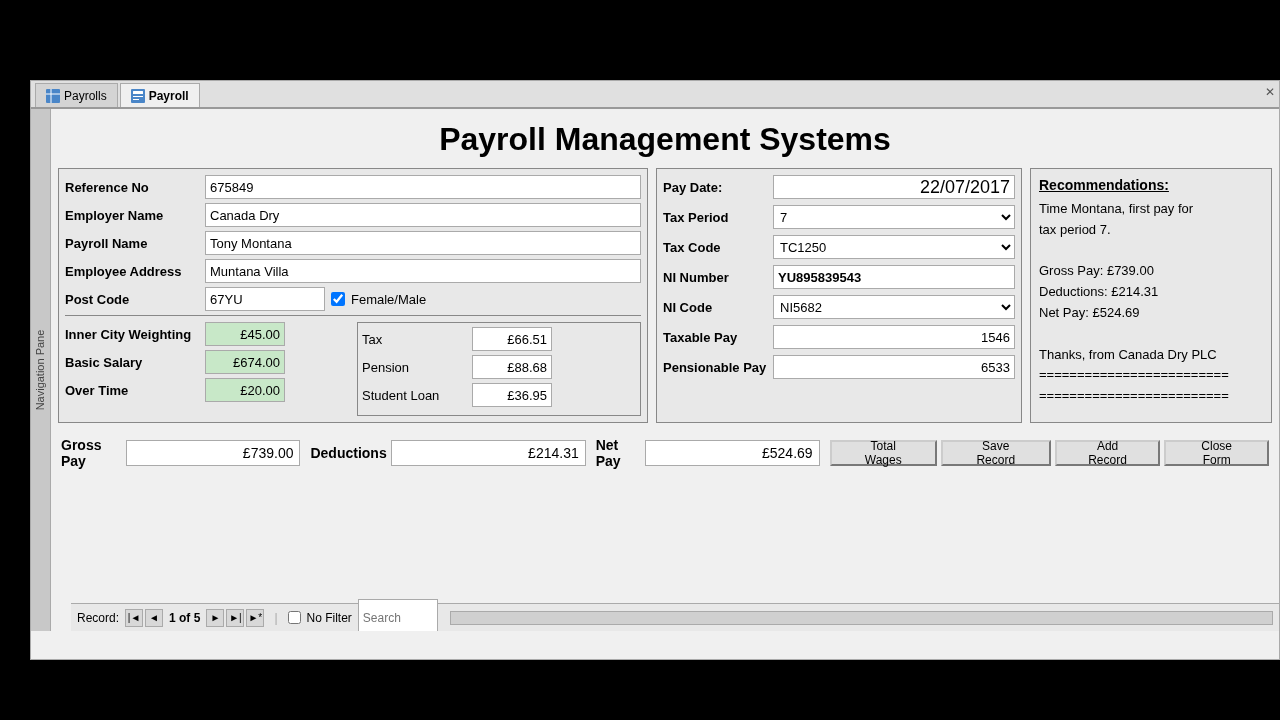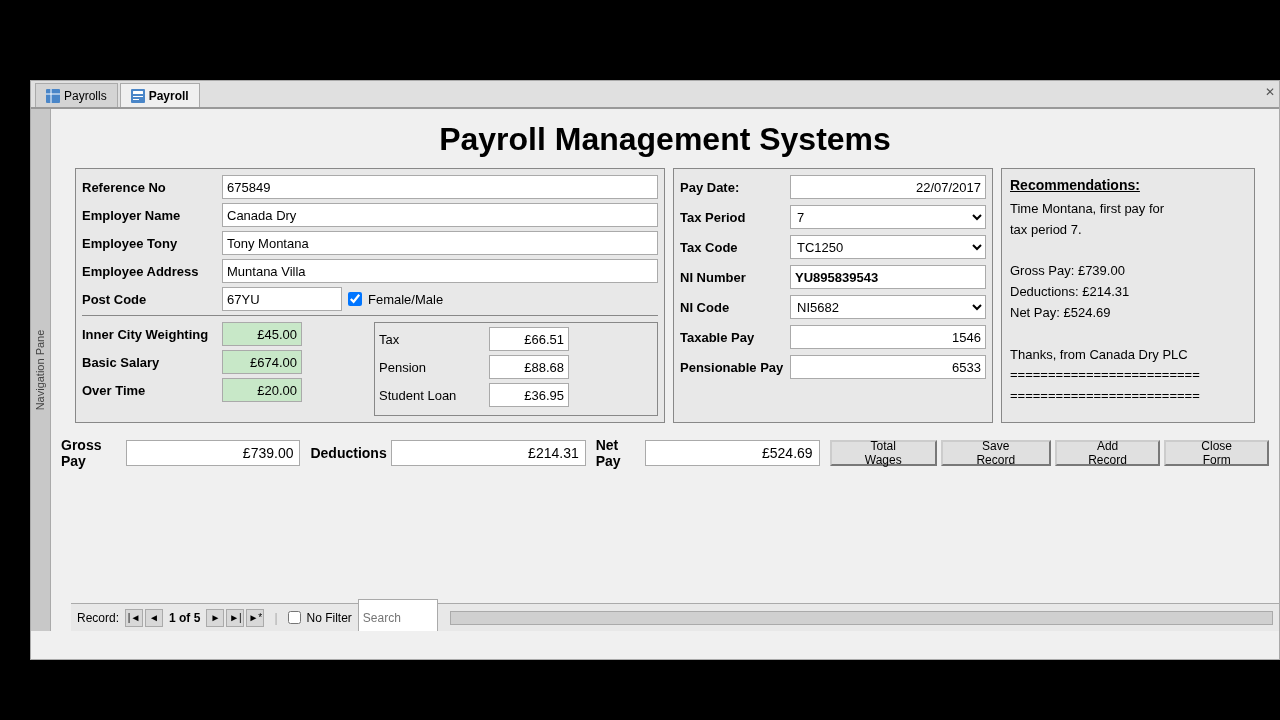--- a/index.html
+++ b/index.html
@@ -99,21 +99,21 @@
     .app-title {
       text-align: center;
       font-size: 32px;
       font-weight: bold;
       padding: 12px 0 10px;
       color: #000;
     }
     
     .form-area {
       display: flex;
-      padding: 0 24px;
+      padding: 0 7px;
       gap: 8px;
     }
     
     .left-panel {
       flex: 0 0 590px;
       border: 1px solid #888;
       background: #e8e8e8;
       padding: 6px;
     }
     
@@ -205,21 +205,21 @@
       min-width: 110px;
       font-weight: bold;
       font-size: 13px;
     }
     .mid-input {
       flex: 1;
       height: 24px;
       border: 1px solid #aaa;
       background: #fff;
       padding: 2px 4px;
-      font-size: 13px;
+      font-size: 18px;
       text-align: right;
     }
     .mid-select {
       flex: 1;
       height: 24px;
       border: 1px solid #aaa;
       background: #fff;
       padding: 1px 2px;
       font-size: 13px;
     }
@@ -403,21 +403,21 @@
             <span class="field-label">Reference No</span>
             <input class="field-input" type="text" value="675849" style="">
           </div>
 
           <div class="field-row">
             <span class="field-label">Employer Name</span>
             <input class="field-input" type="text" value="Canada Dry" style="">
           </div>
 
           <div class="field-row">
-            <span class="field-label">Employee Tony</span>
+            <span class="field-label">Payroll Name</span>
             <input class="field-input" type="text" value="Tony Montana" style="">
           </div>
 
           <div class="field-row">
             <span class="field-label">Employee Address</span>
             <input class="field-input" type="text" value="Muntana Villa" style="">
           </div>
 
           <div class="field-row">
             <span class="field-label">Post Code</span>

